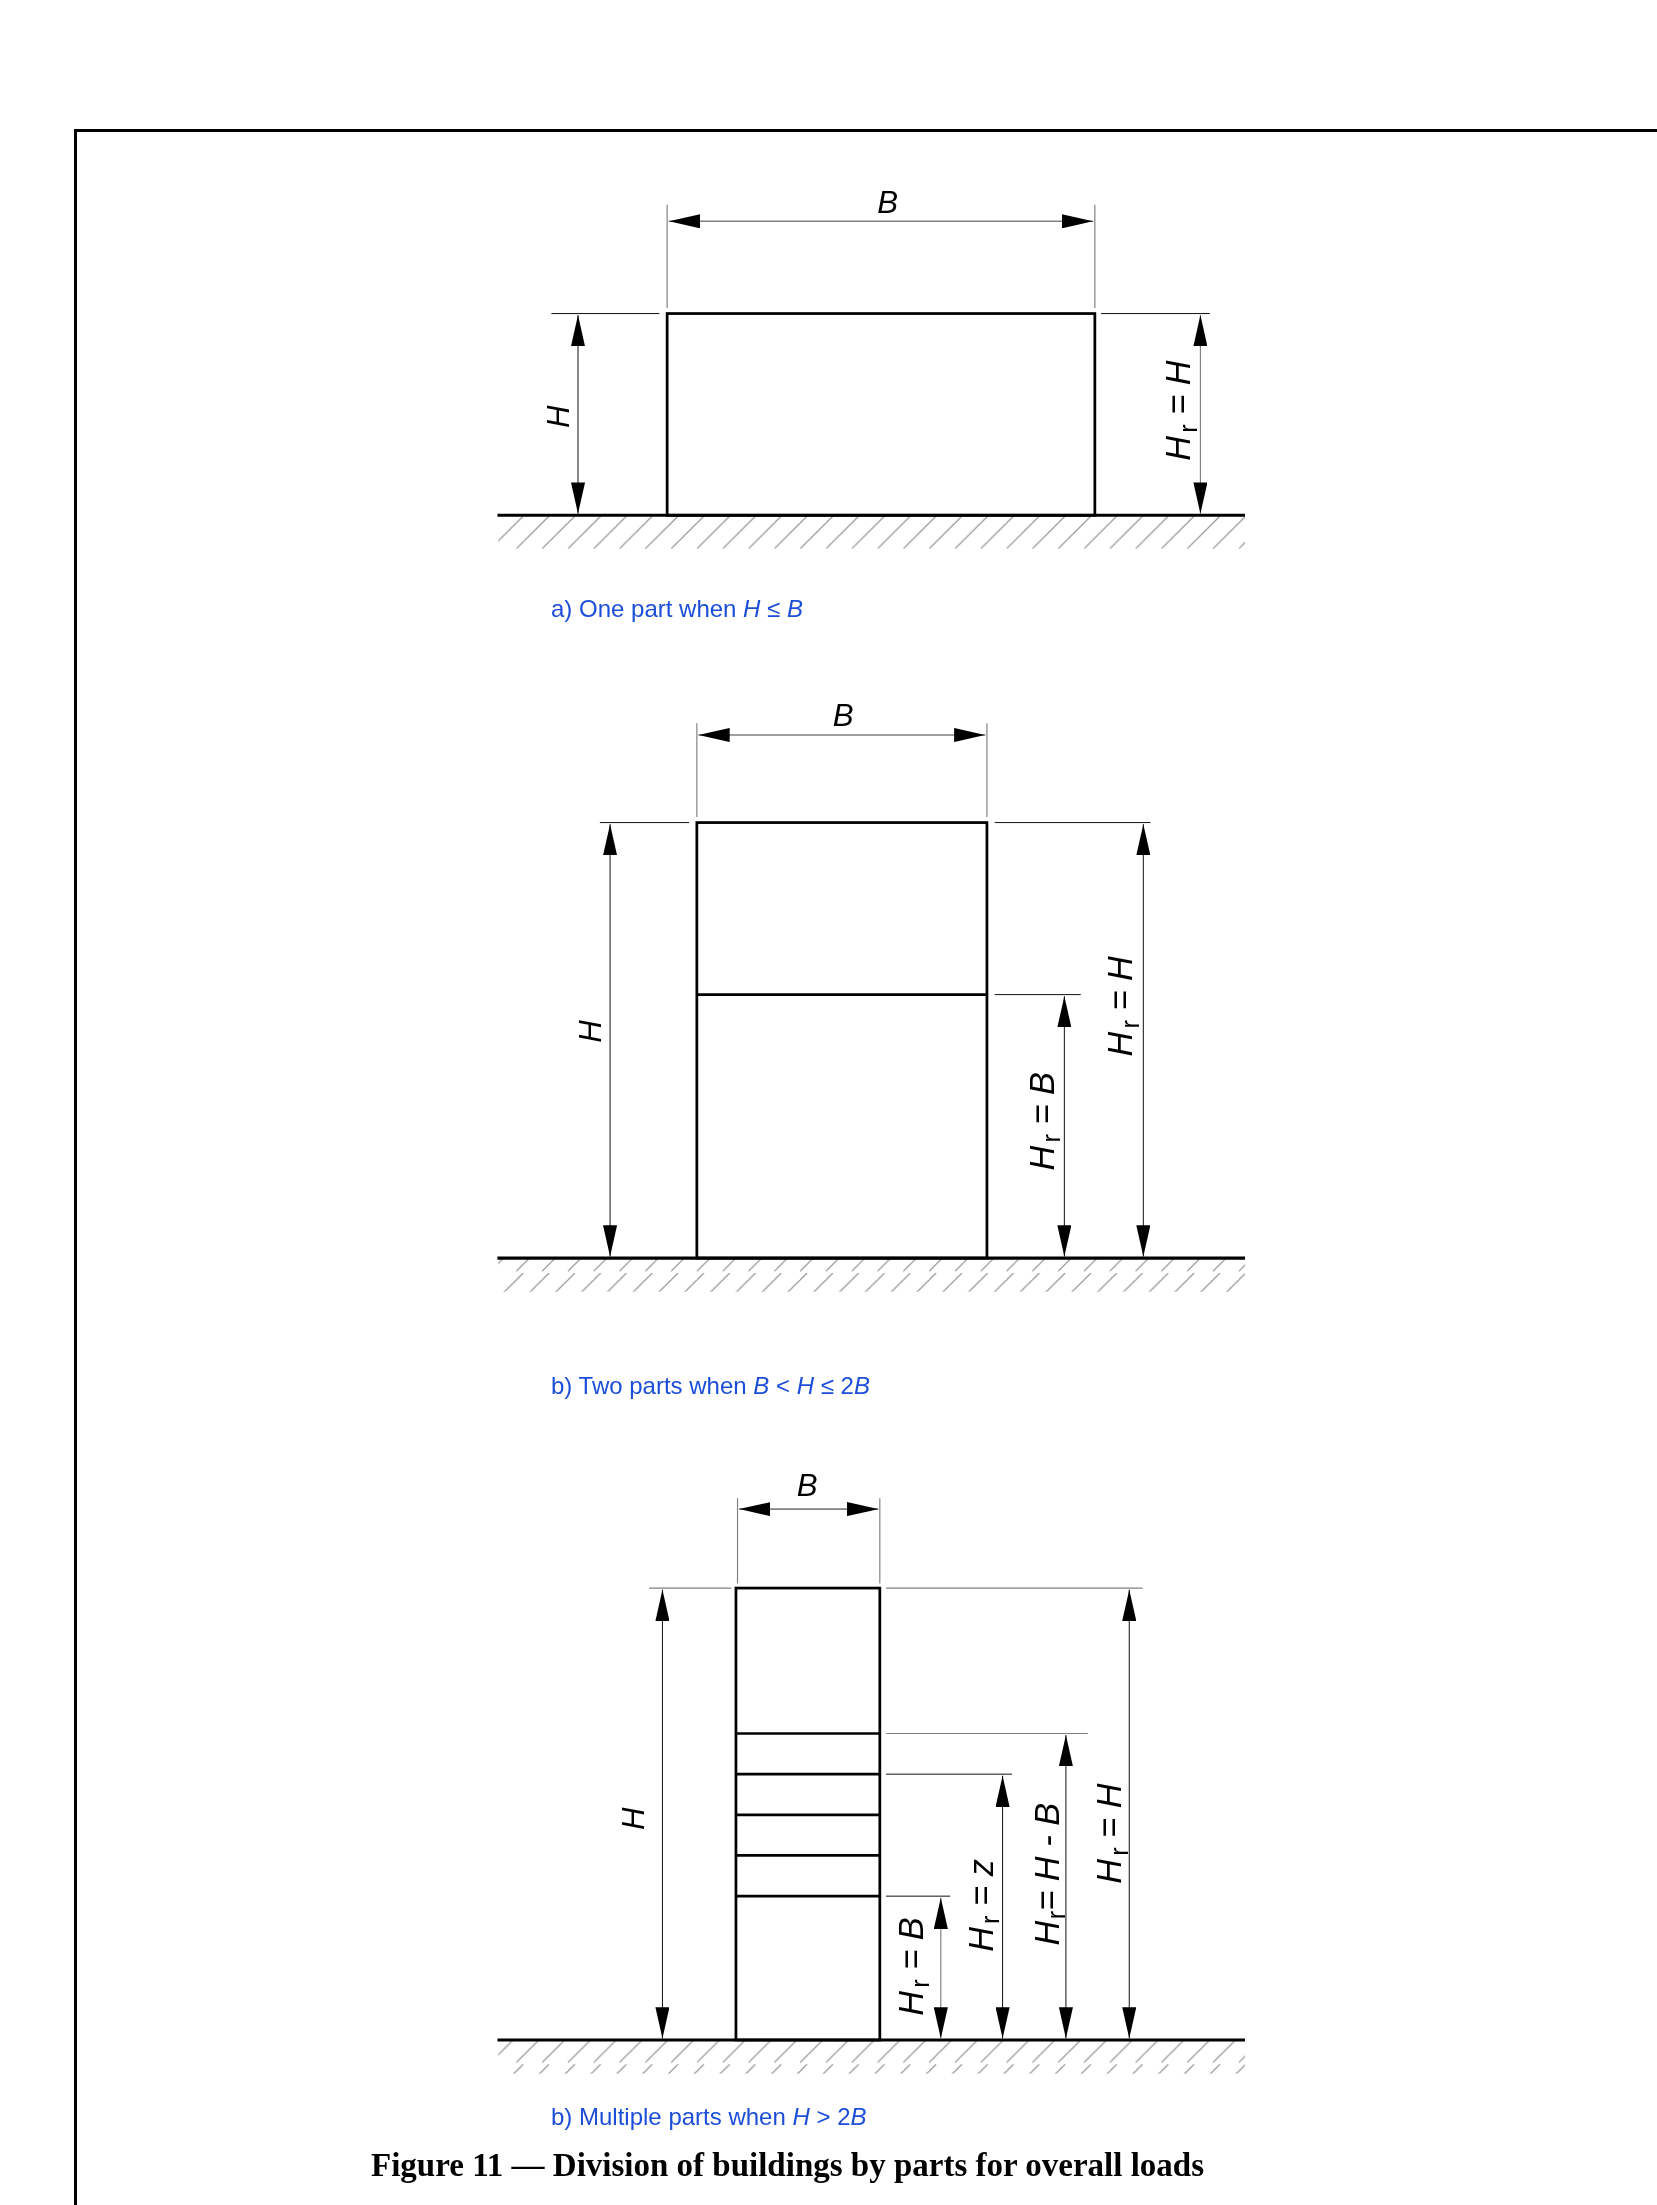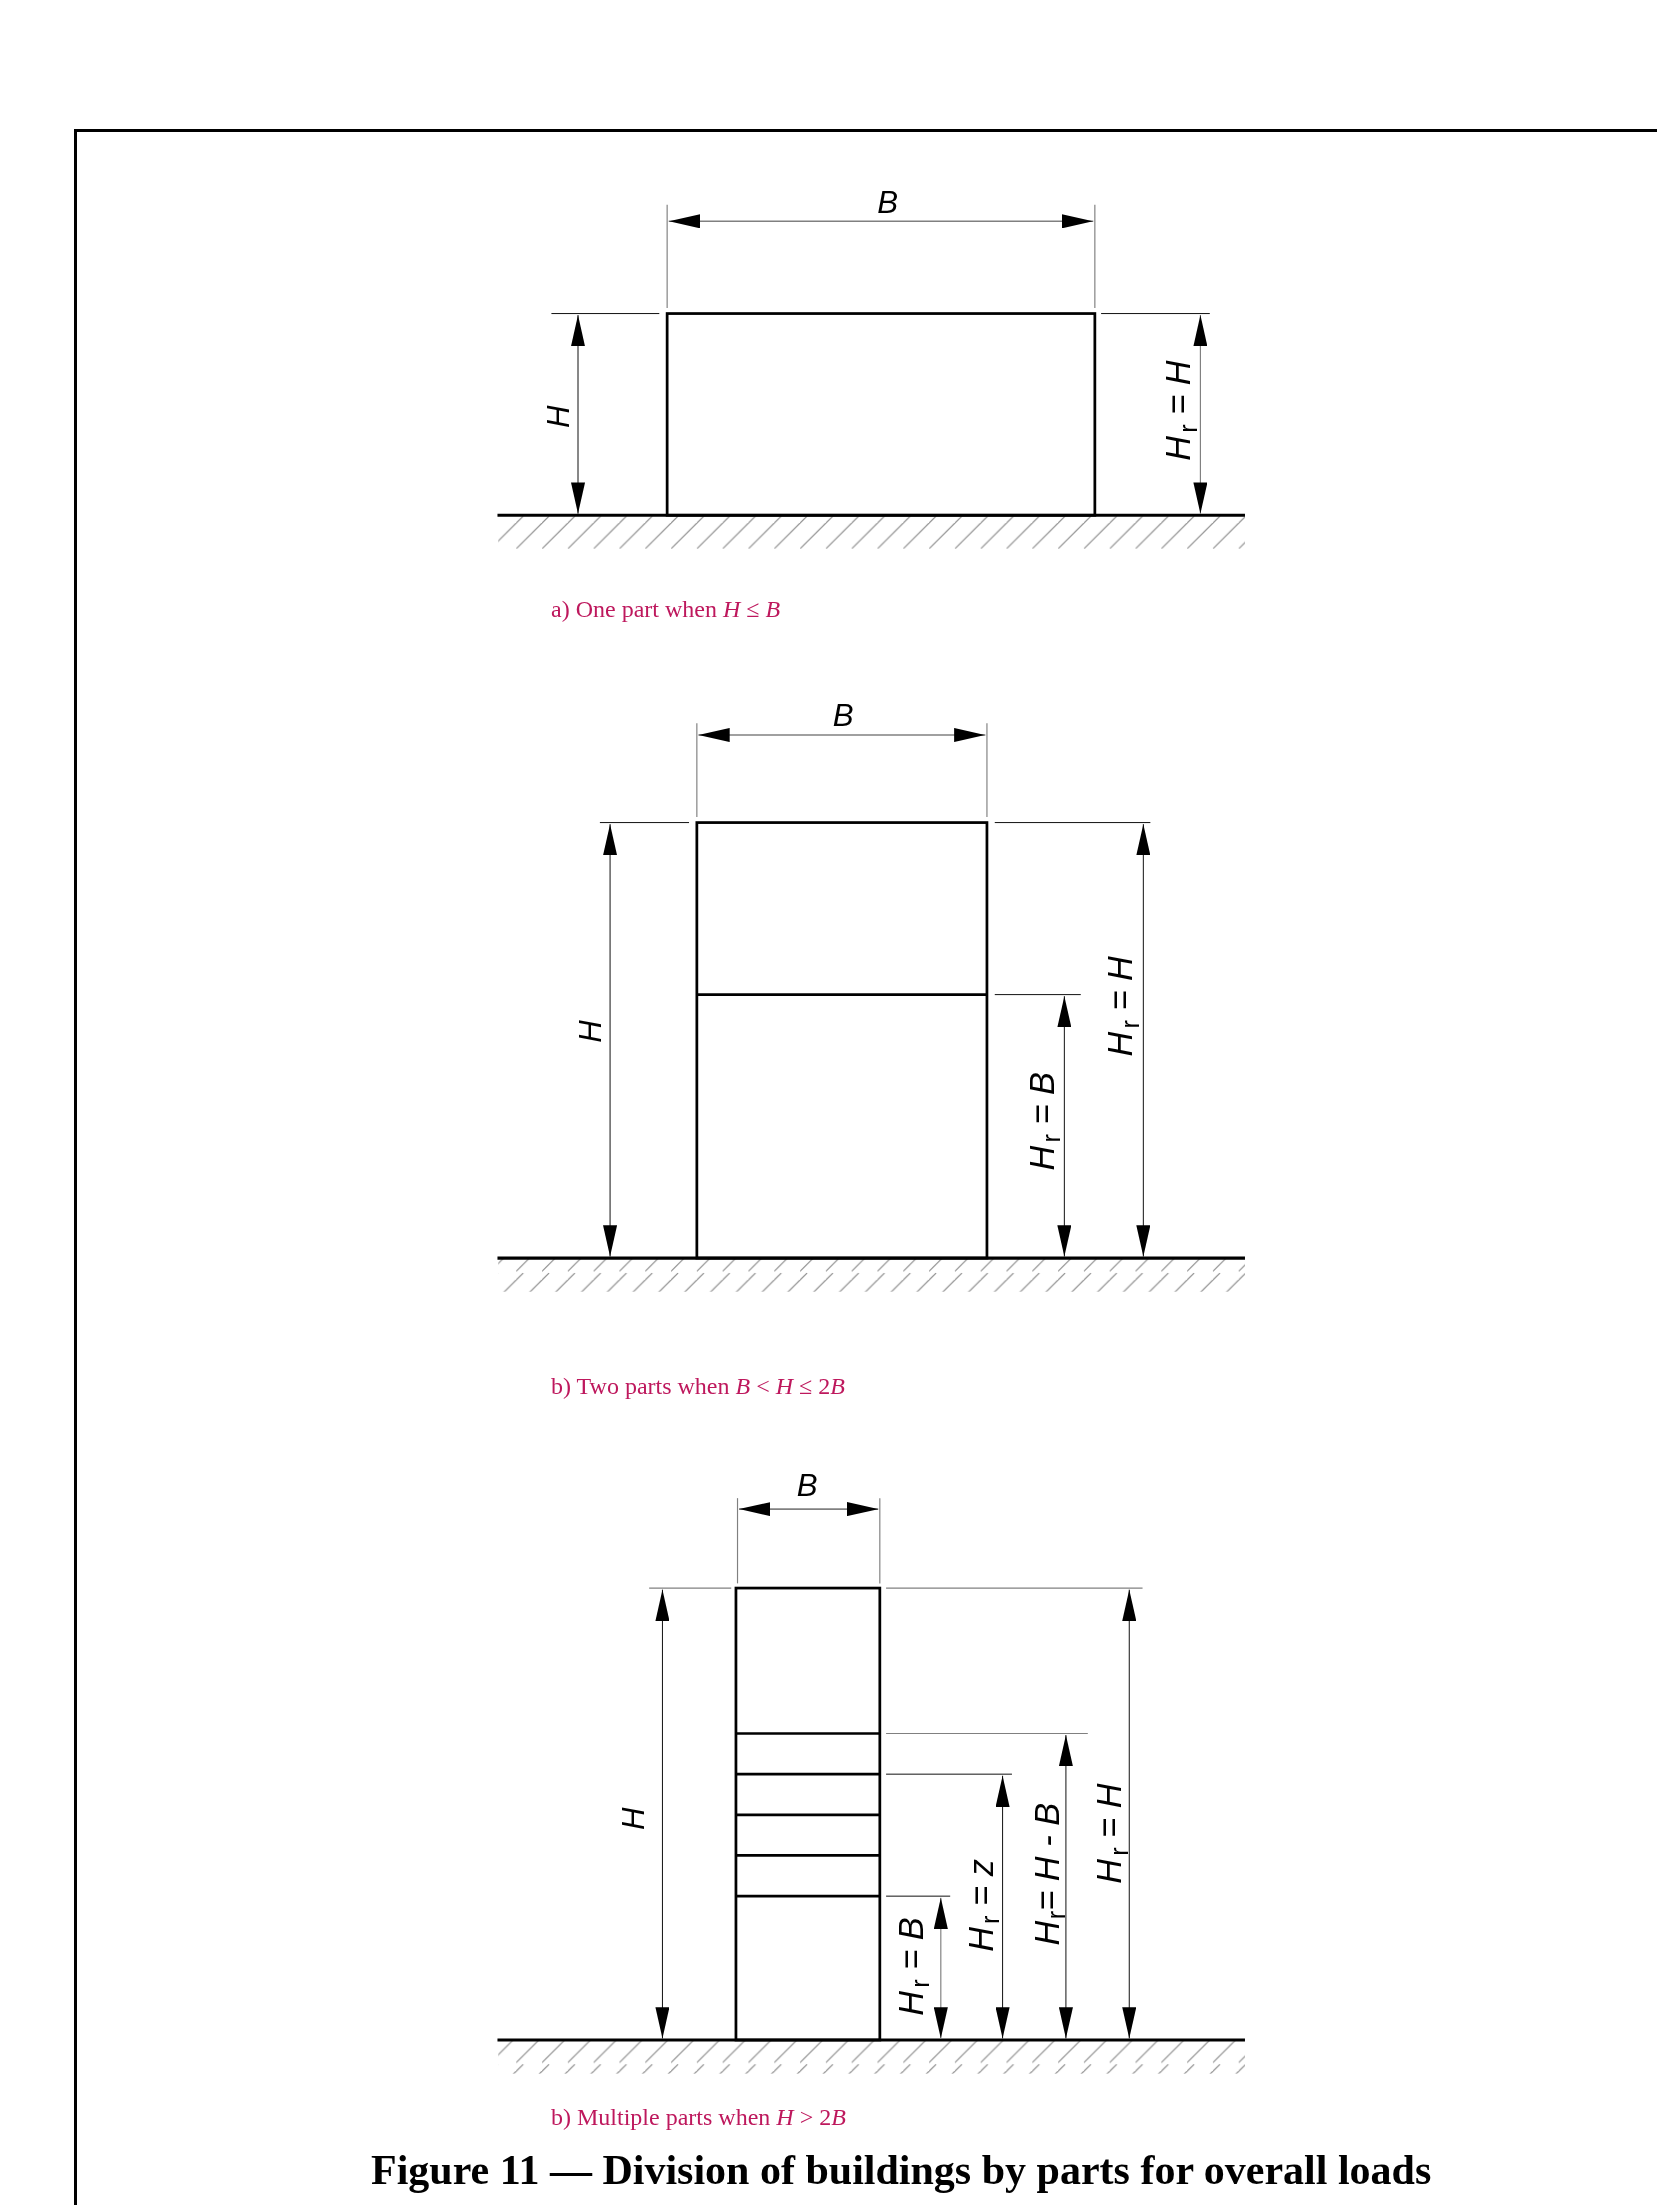--- a/index.html
+++ b/index.html
@@ -4,28 +4,28 @@
 <style>
   html, body { margin: 0; padding: 0; background: #ffffff; }
   body { width: 1658px; height: 2205px; position: relative; overflow: hidden; }
   #canvas { position: absolute; left: 0; top: 0; }
   .frame-top { position: absolute; left: 74px; top: 129px; width: 1584px; height: 3.1px; background: #000; }
   .frame-left { position: absolute; left: 74px; top: 129px; width: 3.1px; height: 2076px; background: #000; }
   .dimlabel { font-family: "Liberation Sans", "DejaVu Sans", sans-serif; font-style: italic; fill: #000; }
   .sub { font-style: normal; }
   .caption {
     position: absolute; left: 551px;
-    font-family: Liberation Serif, serif;
-    font-size: 24px; color: #be185d; white-space: nowrap; line-height: 1;
+    font-family: Liberation Sans, sans-serif;
+    font-size: 24px; color: #1d4ed8; white-space: nowrap; line-height: 1;
   }
   .caption i { font-style: italic; }
   .title {
     position: absolute; left: 371px; top: 2149px;
     font-family: "Liberation Serif", "DejaVu Serif", serif;
-    font-weight: bold; font-size: 42px; color: #000; white-space: nowrap; line-height: 1;
+    font-weight: bold; font-size: 33px; color: #000; white-space: nowrap; line-height: 1;
   }
 </style>
 </head>
 <body>
 
 <div class="frame-top"></div>
 <div class="frame-left"></div>
 
 <svg id="canvas" width="1658" height="2205" viewBox="0 0 2120 2820" xmlns="http://www.w3.org/2000/svg">
   <defs>

